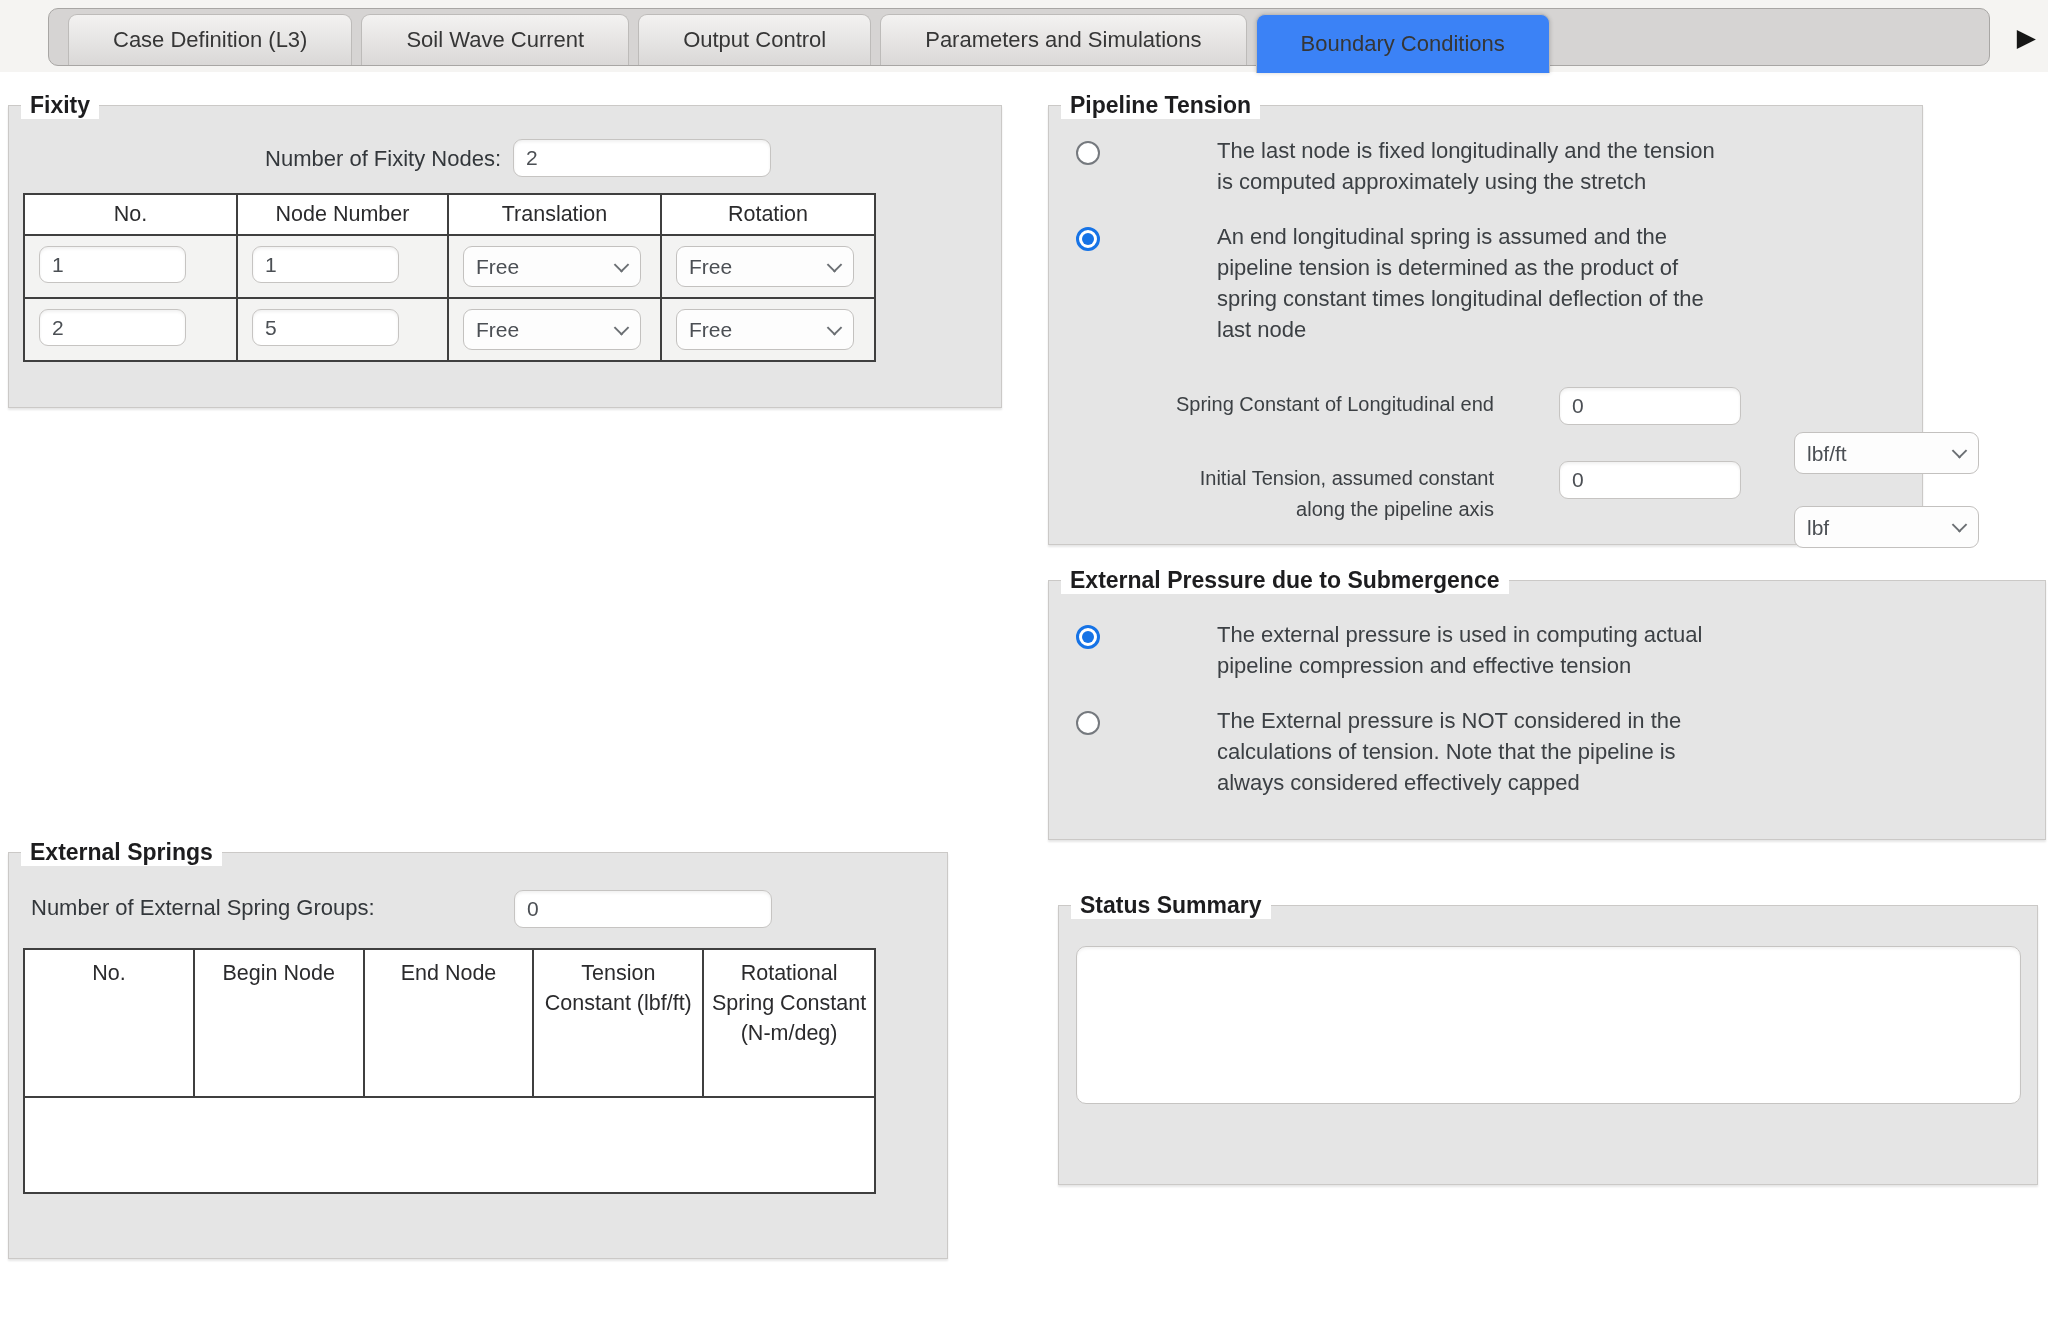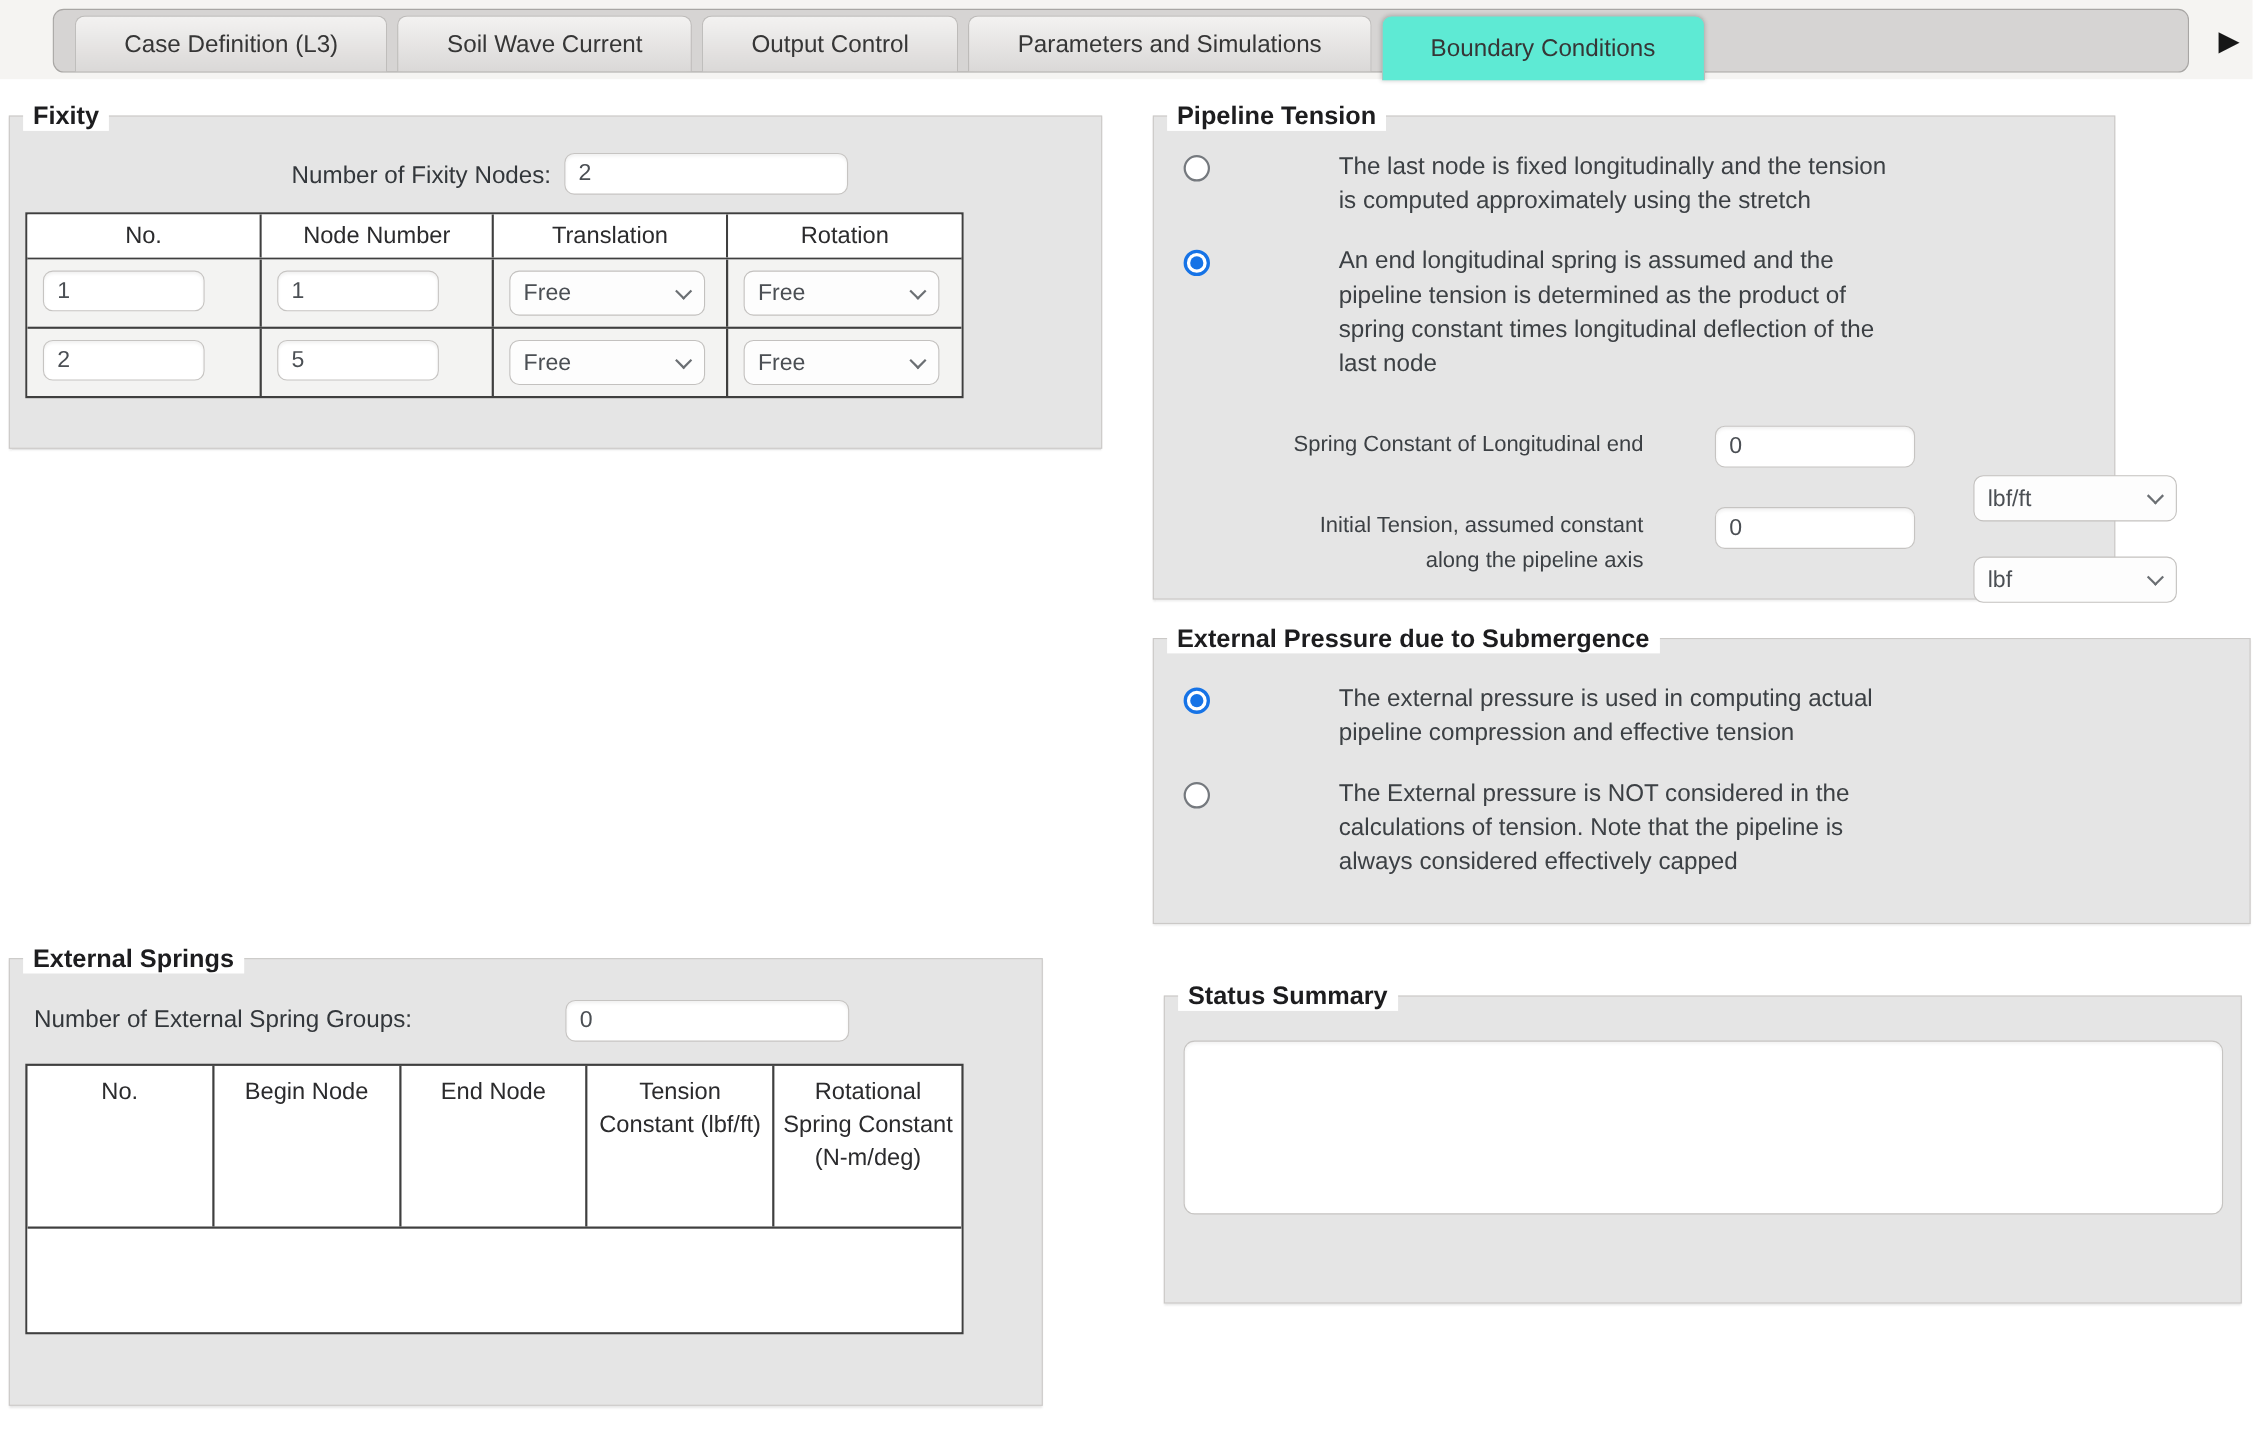--- a/index.html
+++ b/index.html
@@ -9,21 +9,21 @@
 
   
   .tabband { position:absolute; left:0; top:0; width:2048px; height:72px; background:#f5f4f2; }
   .tabstrip { position:absolute; left:48px; top:8px; width:1942px; height:58px;
               background:#d6d4d3; border:1px solid #a8a6a4; border-radius:10px;
               display:flex; align-items:flex-start; padding-left:19px; }
   .tab { margin-top:5px; height:51px; margin-right:9px; border-radius:9px 9px 0 0;
          background:linear-gradient(#f3f2f1,#dad8d7); border:1px solid #bdbbb9; border-bottom:none;
          display:flex; align-items:center; padding:0 44px; font-size:22px; color:#363636;
          white-space:nowrap; cursor:default; }
-  .tab.active { background:#5eead4; height:59px; z-index:5; box-shadow:0 0 4px rgba(0,0,0,0.18);text-align:right; }
+  .tab.active { background:#3b82f6; height:59px; z-index:5; box-shadow:0 0 4px rgba(0,0,0,0.18);text-align:right; }
   .scroll-arrow { position:absolute; right:12px; top:22px; font-size:25px; color:#161616; line-height:30px; }
 
   
   .gbox { position:absolute; border:1.5px solid #cbc9c7; background:#e5e5e5;
           box-shadow:0 2px 2px rgba(0,0,0,0.10); }
   .glegend { position:absolute; top:-15px; left:12px; background:#ffffff; padding:0 9px;
              font-size:23px; font-weight:600; color:#1d1d1f; line-height:28px; white-space:nowrap; }
 
   
   .tin { border:1.5px solid #c6c4c2; border-radius:9px; background:#ffffff;
@@ -183,21 +183,21 @@
     <div class="opt-row" style="margin-bottom:24px;">
       <span class="radio checked"></span>
       <div class="opt-text">The external pressure is used in computing actual pipeline compression and effective tension</div>
     </div>
     <div class="opt-row">
       <span class="radio"></span>
       <div class="opt-text">The External pressure is NOT considered in the calculations of tension. Note that the pipeline is always considered effectively capped</div>
     </div>
   </div>
 
-  <div class="gbox" style="left:8px; top:871px; width:940px; height:407px;">
+  <div class="gbox" style="left:8px; top:852px; width:940px; height:407px;">
     <div class="glegend">External Springs</div>
     <div class="count-label" style="left:22px; top:42px;text-align:center;">Number of External Spring Groups:</div>
     <input class="tin count-input" style="left: 505px; top: 37px;" value="0">
 
     <div class="etable">
       <div class="ehead">
         <div class="ehcell">No.</div>
         <div class="ehcell">Begin Node</div>
         <div class="ehcell">End Node</div>
         <div class="ehcell">Tension Constant (lbf/ft)</div>

